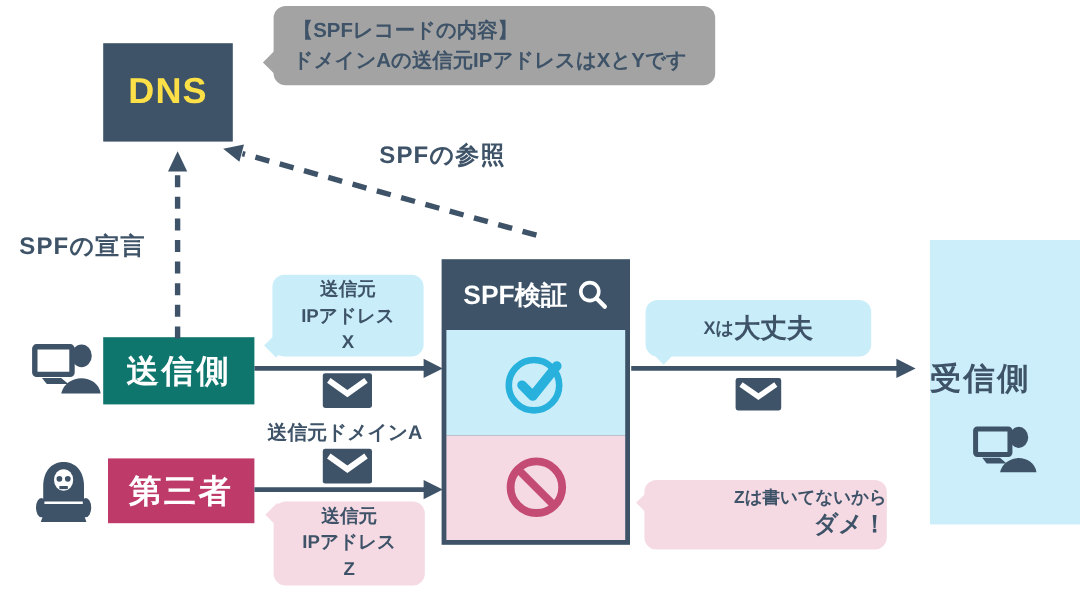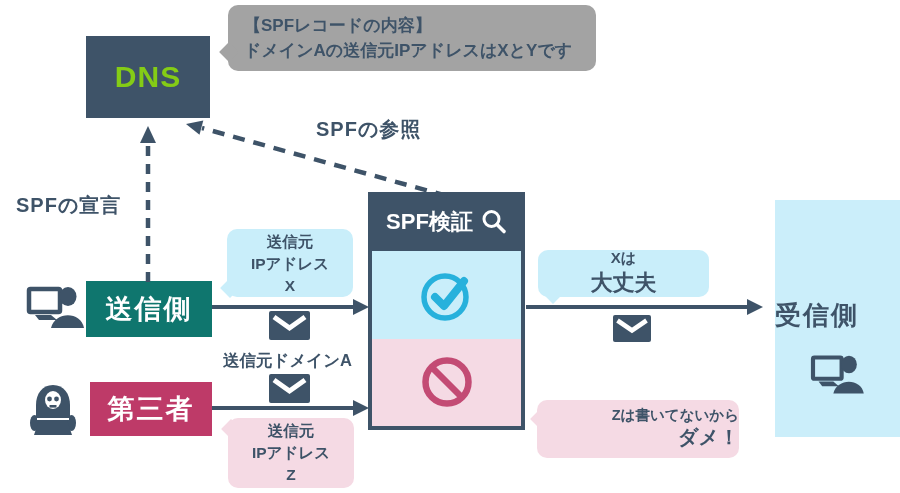--- a/index.html
+++ b/index.html
@@ -4,41 +4,41 @@
 <style>
   html,body{margin:0;padding:0;background:#fff;}
   #stage{
     position:relative;width:900px;height:493px;overflow:hidden;background:#fff;
     font-family:"Liberation Sans","DejaVu Sans",sans-serif;
     color:#3E5368;
   }
   .abs{position:absolute;}
   .box{display:flex;align-items:center;justify-content:center;font-weight:bold;}
   
-  .dns-box{left:86px;top:36px;width:124px;height:82px;background:#3E5368;color:#84cc16;font-size:30px;letter-spacing:1px;}
+  .dns-box{left:86px;top:36px;width:108px;height:82px;background:#3E5368;color:#fde047;font-size:30px;letter-spacing:1px;}
   .sender-box{left:86px;top:281px;width:126px;height:56px;background:#0f766e;color:#fff;font-size:27px;letter-spacing:2px;}
   .third-box{left:90px;top:382px;width:122px;height:54px;background:#BE3A68;color:#ffffff;font-size:27px;letter-spacing:2px;}
   .receiver-box{left:775px;top:200px;width:125px;height:237px;background:#CBEEFA;}
   .receiver-label{position:absolute;left:0;top:98px;width:100%;text-align:left;font-size:26px;font-weight:bold;letter-spacing:2px;}
   .receiver-icon{position:absolute;left:34px;top:152px;}
   
-  .spf-box{left:368px;top:192px;width:157px;height:238px;background:#3E5368;box-sizing:border-box;padding:0 4px 4px 4px;display:flex;flex-direction:column;}
+  .spf-box{left:368px;top:216px;width:157px;height:238px;background:#3E5368;box-sizing:border-box;padding:0 4px 4px 4px;display:flex;flex-direction:column;}
   .spf-header{height:59px;display:flex;align-items:center;justify-content:center;gap:8px;color:#fff;font-size:22px;font-weight:bold;}
   .spf-pass{flex:1;background:#C9EEFA;display:flex;align-items:center;justify-content:center;}
   .spf-fail{flex:1;background:#F5DAE4;display:flex;align-items:center;justify-content:center;}
   
   .bubble{border-radius:10px;font-weight:bold;box-sizing:border-box;}
   .tail{position:absolute;width:14px;height:14px;transform:rotate(45deg);background:inherit;}
   .record-bubble{left:228px;top:5px;width:368px;height:66px;background:#a3a3a3;padding:9px 16px;font-size:17px;line-height:1.45;}
   .blue-bubble{background:#C9EEFA;}
   .pink-bubble{background:#F5DAE4;}
   .ip-bubble{width:126px;text-align:center;font-size:15.5px;line-height:1.42;padding-top:2px;}
   .ipx-bubble{left:227px;top:229px;height:68px;}
   .ipz-bubble{left:228px;top:418px;height:70px;}
-  .ok-bubble{left:538px;top:250px;width:171px;height:47px;display:flex;align-items:center;justify-content:center;flex-direction:column;}
+  .ok-bubble{left:538px;top:250px;width:188px;height:47px;display:flex;align-items:center;justify-content:center;}
   .ok-prefix{font-size:15px;font-weight:bold;}
   .ok-main{font-size:22px;font-weight:bold;}
   .ng-bubble{left:537px;top:400px;width:202px;height:58px;text-align:right;padding-top:6px;}
   .ng-line1{font-size:14.5px;font-weight:bold;line-height:1.3;}
   .ng-main{font-size:20px;font-weight:bold;line-height:1.2;}
   
   .flow-label{font-weight:bold;font-size:20px;letter-spacing:1px;}
   .decl-label{left:16px;top:176px;margin-top:16px;}
   .ref-label{left:316px;top:116px;}
   .domain-label{left:205px;top:350px;width:165px;text-align:center;font-weight:bold;font-size:16.5px;}

